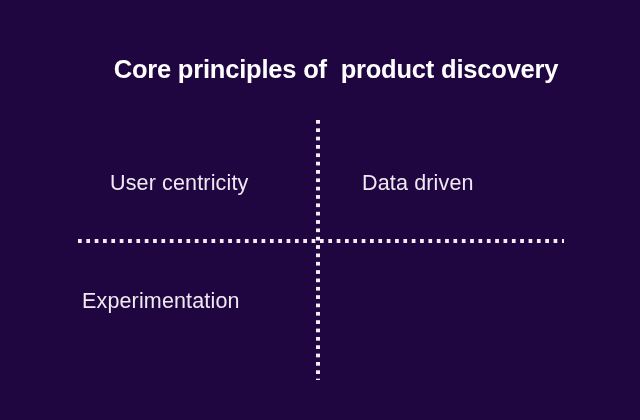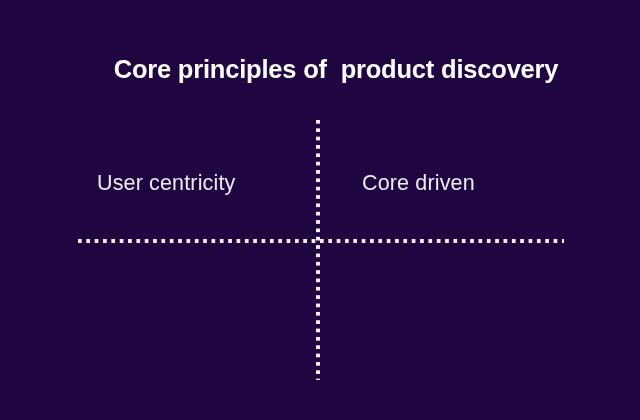--- a/index.html
+++ b/index.html
@@ -65,35 +65,36 @@
   
   .quad-label {
     position: absolute;
     font-size: 21.5px;
     font-weight: normal;
     color: #f0e9f2;
     letter-spacing: 0.15px;
     white-space: nowrap;
     line-height: 28px;
   }
-  #label-tl { left: 97px; top: 169px; }
+  #label-tl { left: 110px; top: 169px; }
   #label-tr { left: 362px; top: 169px; }
   #label-bl { left: 82px;  top: 287px; }
   #label-br { left: 362px; top: 287px; }
 </style>
 </head>
 <body>
 
 <div id="slide">
 
   <div id="title">Core principles of  product discovery</div>
 
   <div class="divider-v"></div>
 
   <div class="divider-h"></div>
 
   <div class="quad-label" id="label-tl">User centricity</div>
 
-  <div class="quad-label" id="label-tr">Core driven</div>
+  <div class="quad-label" id="label-tr">Data driven</div>
 
+  <div class="quad-label" id="label-bl">Experimentation</div>
 
 
 </div>
 
 </body></html>

